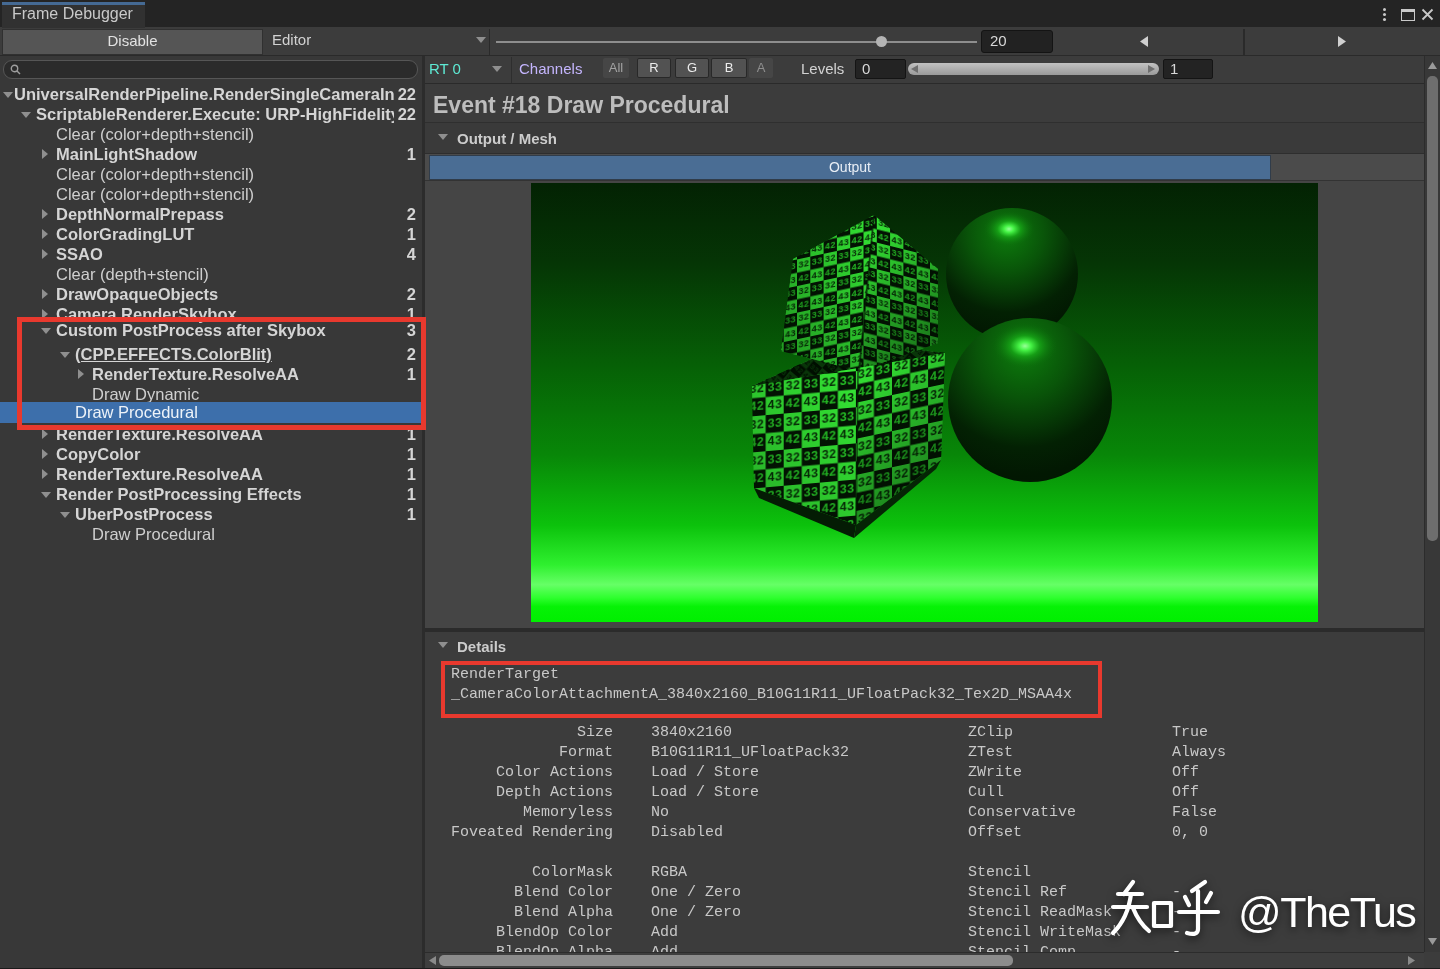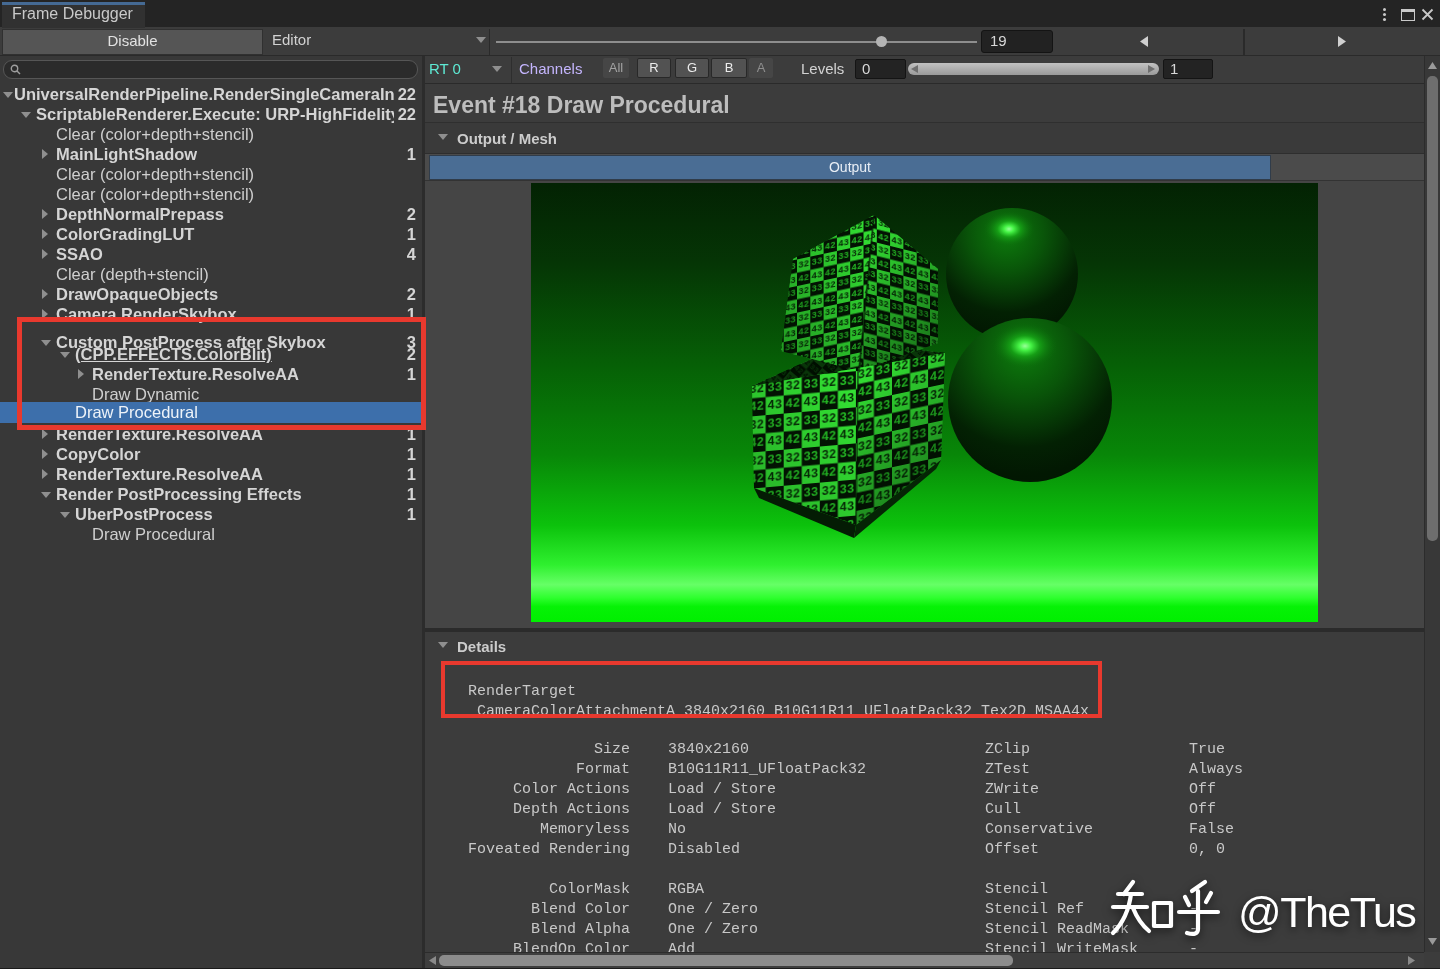--- a/index.html
+++ b/index.html
@@ -6,21 +6,21 @@
   *{box-sizing:border-box;}
   #win{position:relative;width:1440px;height:969px;background:#3c3c3c;overflow:hidden;
        font-family:"Liberation Sans",sans-serif;}
   .abs{position:absolute;}
   .row{position:absolute;left:0;width:421px;height:20px;line-height:20px;font-size:16.5px;color:#cfcfcf;white-space:nowrap;}
   .row .t{position:absolute;top:0;}
   .row .c{position:absolute;right:5px;top:0;}
   .b{font-weight:bold;color:#d5d5d5;}
   .ard{position:absolute;top:8px;width:0;height:0;border-left:5px solid transparent;border-right:5px solid transparent;border-top:6px solid #8f8f8f;}
   .arr{position:absolute;top:5px;width:0;height:0;border-top:5px solid transparent;border-bottom:5px solid transparent;border-left:6px solid #8f8f8f;}
-  .mono{font-family:"Liberation Mono",monospace;font-size:15px;line-height:20px;color:#c8c8c8;margin:17px;}
+  .mono{font-family:"Liberation Mono",monospace;font-size:15px;line-height:20px;color:#c8c8c8;margin:0;}
 </style>
 </head>
 <body>
 <div id="win">
 
   <div class="abs" style="left:0;top:0;width:1440px;height:1px;background:#a8a8a8;"></div>
 
   <div class="abs" style="left:0;top:1;width:1440px;height:27px;background:#242424;"></div>
   <div class="abs" style="left:2px;top:2px;width:143px;height:3px;background:#456a94;"></div>
   <div class="abs" style="left:2px;top:5px;width:143px;height:23px;background:#313131;"></div>
@@ -36,21 +36,21 @@
   <div class="abs" style="left:2px;top:29px;width:261px;height:26px;background:#555555;border:1px solid #303030;"></div>
   <div class="abs" style="left:2px;top:32px;width:261px;text-align:center;font-size:15px;color:#e2e2e2;">Disable</div>
   <div class="abs" style="left:263px;top:29px;width:227px;height:26px;border-right:1px solid #2a2a2a;"></div>
   <div class="abs" style="left:272px;top:31px;font-size:15px;color:#d2d2d2;">Editor</div>
   <div class="ard" style="left:476px;top:37px;"></div>
 
   <div class="abs" style="left:496px;top:41px;width:481px;height:2px;background:#8e8e8e;"></div>
   <div class="abs" style="left:876px;top:36px;width:11px;height:11px;border-radius:50%;background:#b4b4b4;"></div>
 
   <div class="abs" style="left:981px;top:30px;width:72px;height:23px;background:#222222;border:1px solid #141414;border-radius:3px;"></div>
-  <div class="abs" style="left:990px;top:32px;font-size:15px;color:#d8d8d8;">19</div>
+  <div class="abs" style="left:990px;top:32px;font-size:15px;color:#d8d8d8;">20</div>
 
   <div class="abs" style="left:1243px;top:29px;width:2px;height:26px;background:#2a2a2a;"></div>
   <svg class="abs" style="left:1140px;top:36px;" width="8" height="11">
       <path d="M8 0 L0 5.5 L8 11 Z" fill="#d0d0d0"></path>
     </svg>
   <svg class="abs" style="left:1338px;top:36px;" width="8" height="11">
       <path d="M0 0 L8 5.5 L0 11 Z" fill="#d0d0d0"></path>
     </svg>
 
   <div class="abs" style="left:425px;top:56px;width:999px;height:28px;background:#3c3c3c;border-bottom:1px solid #2a2a2a;"></div>
@@ -131,21 +131,21 @@
     <div class="row" style="top:200px;">
         <span class="arr" style="left:42px;"></span>
         <span class="t b" style="left:56px;">DrawOpaqueObjects</span>
         <span class="c b">2</span>
       </div>
     <div class="row" style="top:220px;">
         <span class="arr" style="left:42px;"></span>
         <span class="t b" style="left:56px;">Camera.RenderSkybox</span>
         <span class="c b">1</span>
       </div>
-    <div class="row" style="top:248px;">
+    <div class="row" style="top:236px;">
         <span class="ard" style="left:41px;"></span>
         <span class="t b" style="left:56px;">Custom PostProcess after Skybox</span>
         <span class="c b">3</span>
       </div>
     <div class="row" style="top:260px;">
         <span class="ard" style="left:60px;"></span>
         <span class="t b" style="left:75px;text-decoration:underline;">(CPP.EFFECTS.ColorBlit)</span>
         <span class="c b">2</span>
       </div>
     <div class="row" style="top:280px;">

